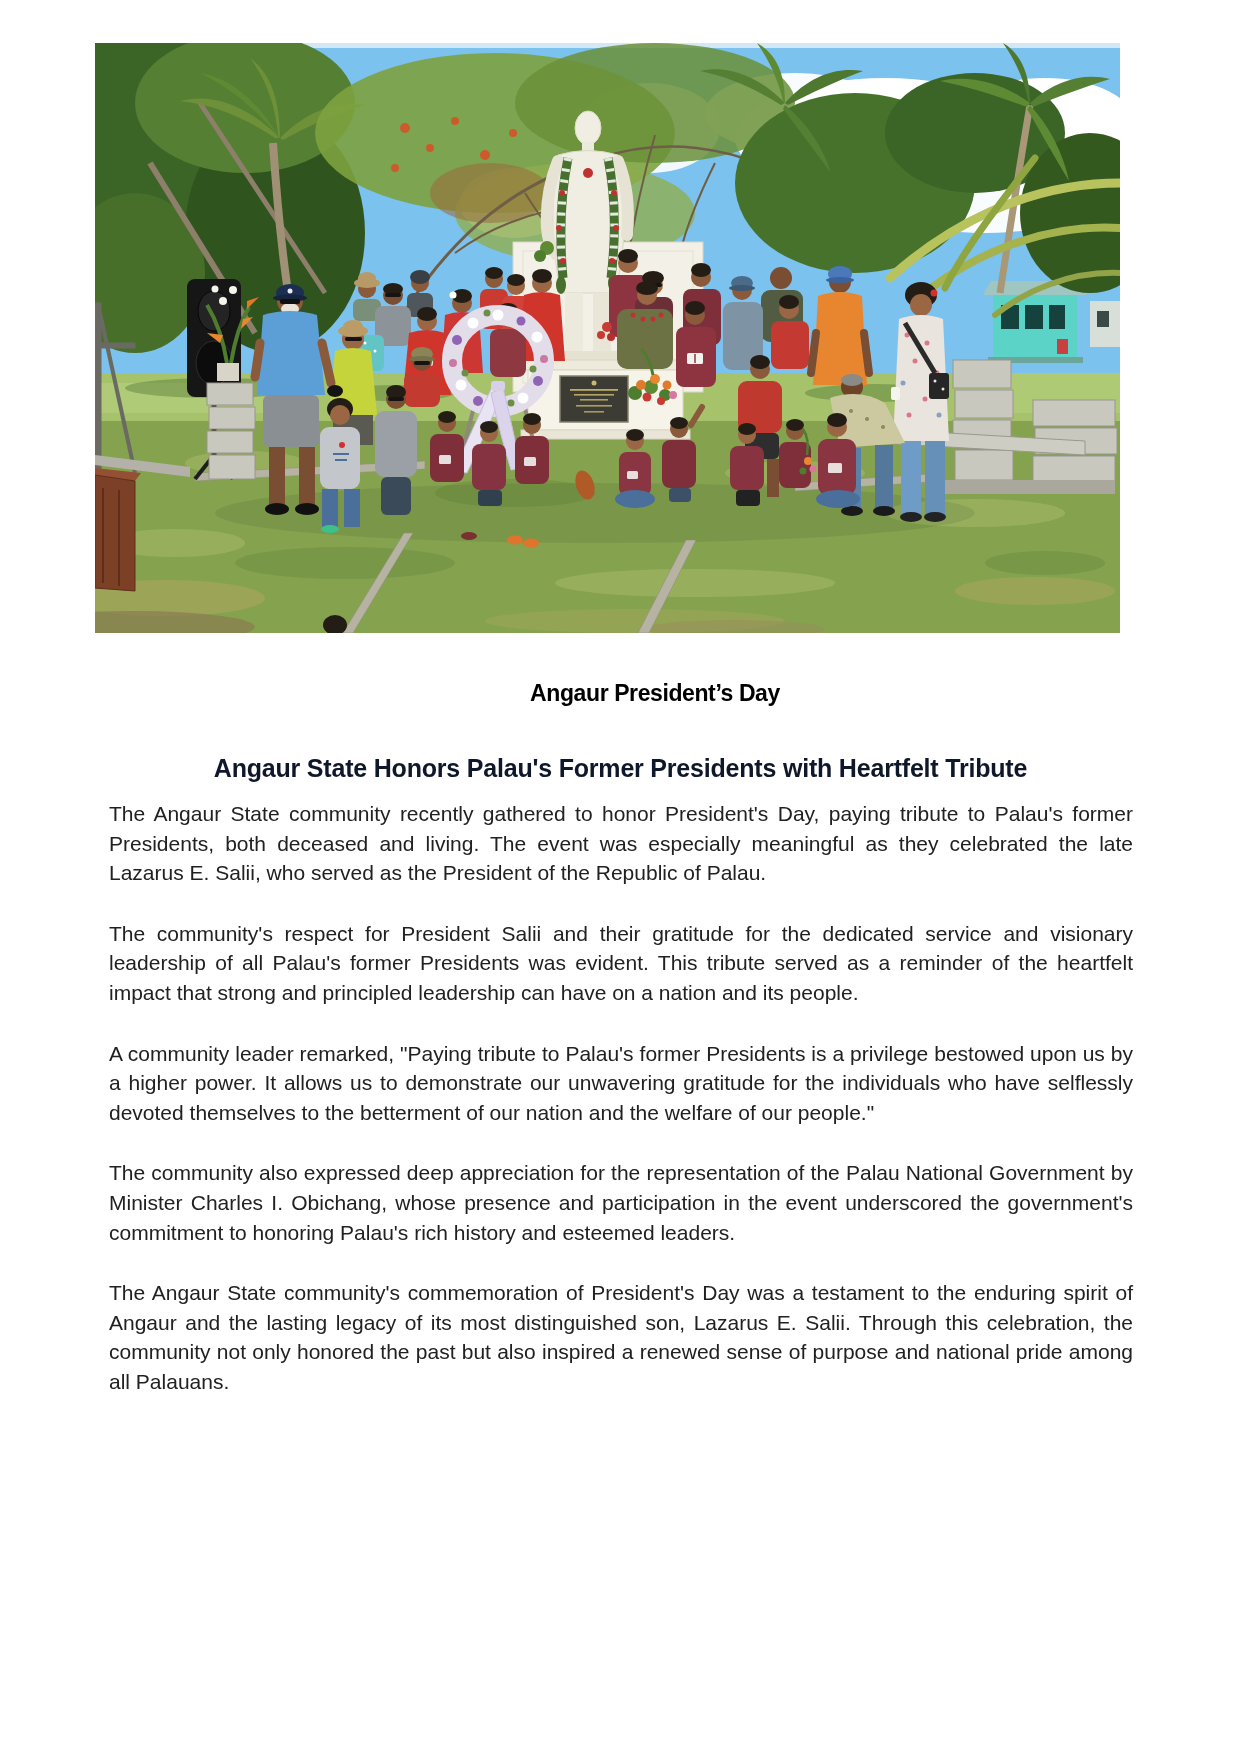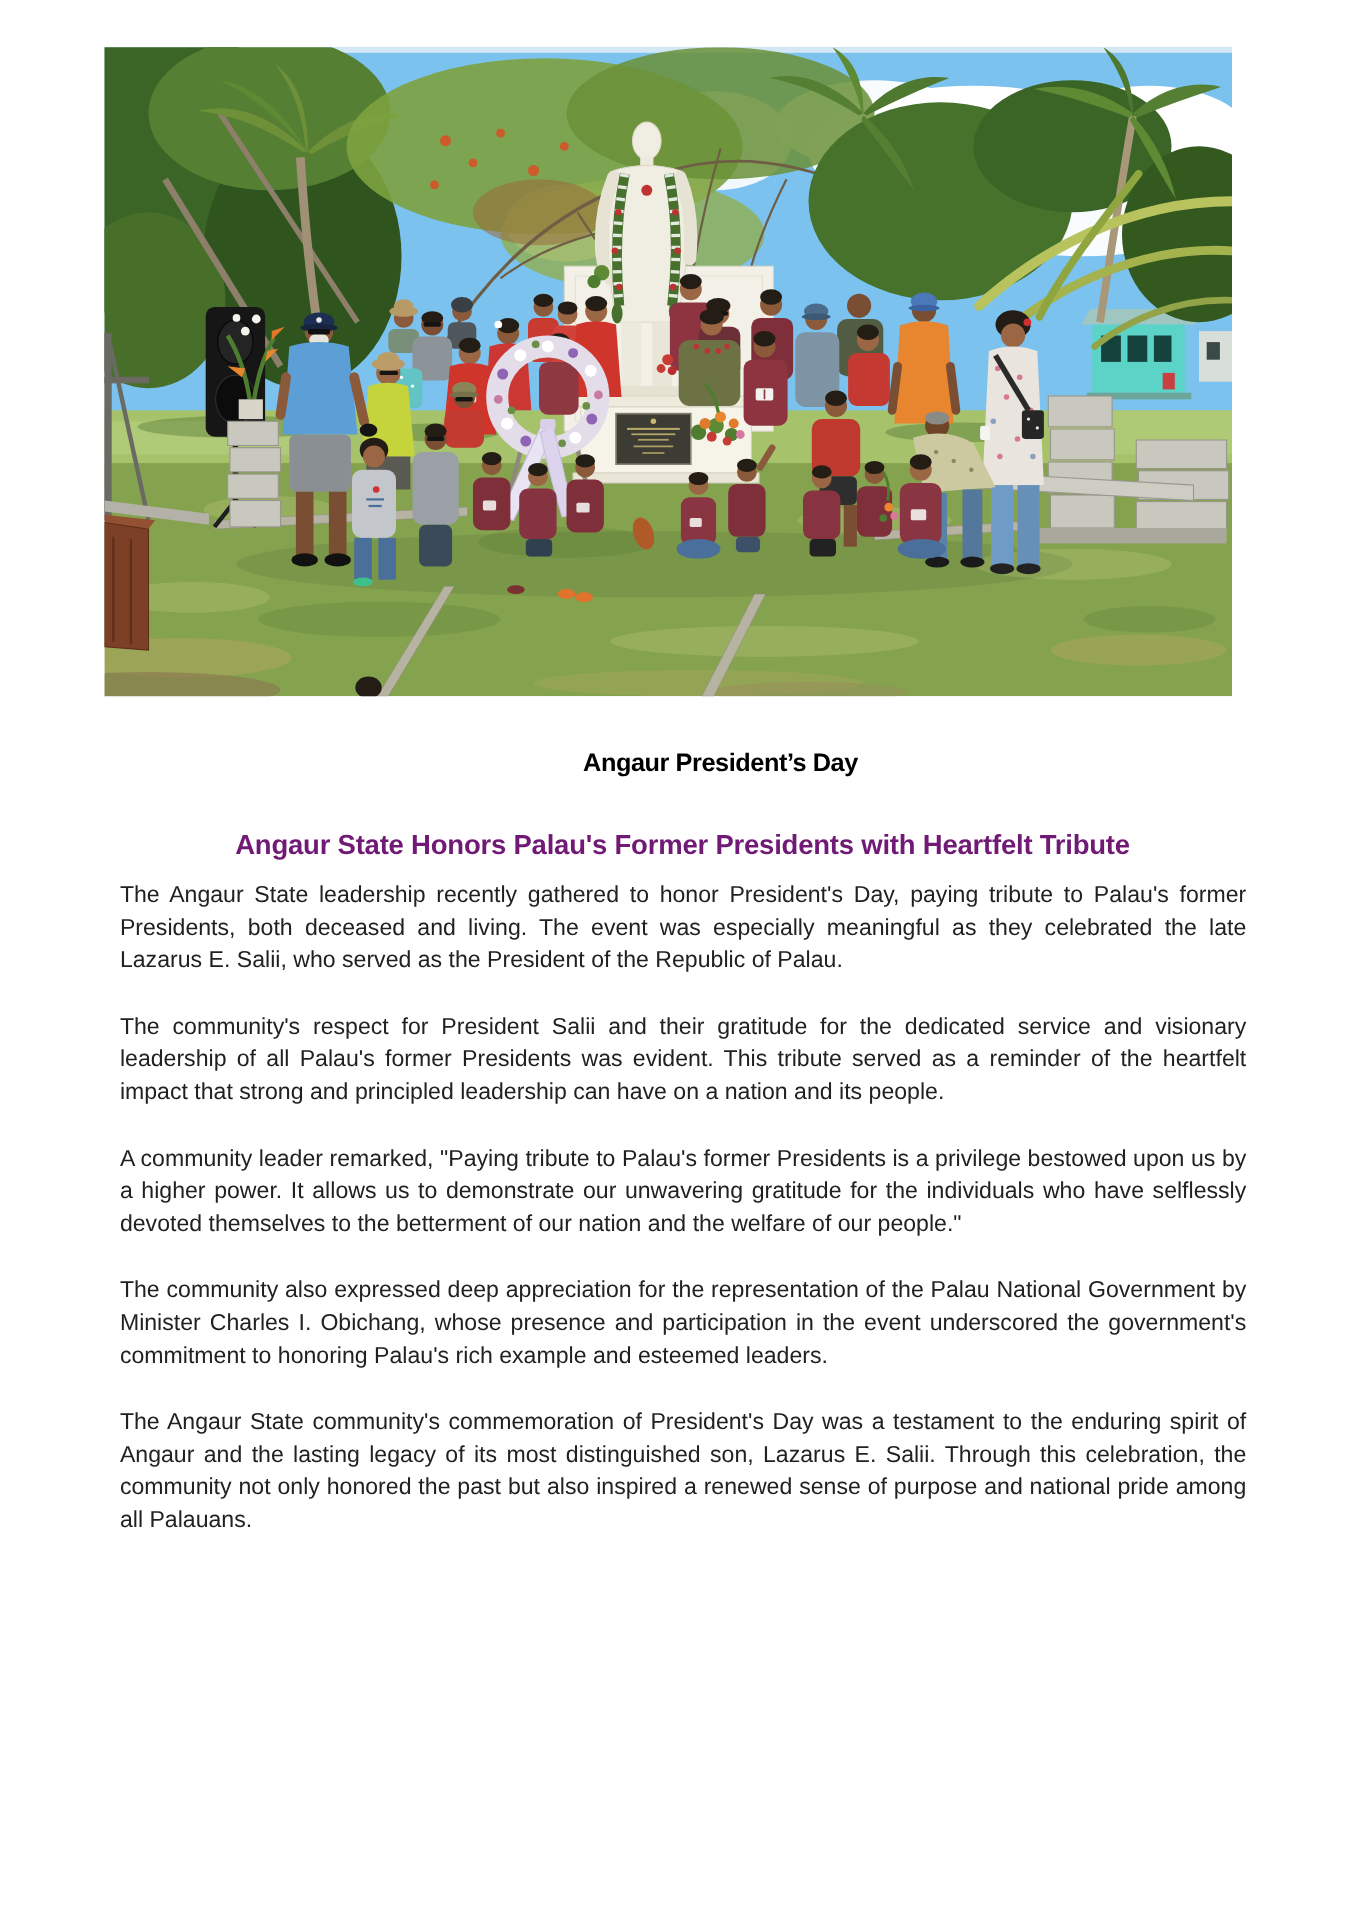--- a/index.html
+++ b/index.html
@@ -3,21 +3,21 @@
 <meta charset="utf-8">
 <style>
   html,body{margin:0;padding:0;background:#ffffff;}
   .page{position:relative;width:1240px;height:1752px;background:#ffffff;overflow:hidden;
         font-family:"Liberation Sans","DejaVu Sans",sans-serif;color:#1f1f1f;}
   figure.photo{position:absolute;left:95px;top:43px;width:1217px;height:590px;margin:0;}
   figure.photo svg{display:block;width:1025px;height:590px;}
   .caption{position:absolute;left:95px;top:634px;width:930px;text-align:center;
            font-weight:700;font-size:23px;line-height:32px;color:#000;letter-spacing:-0.4px;}
   .headline{position:absolute;left:109px;top:736px;width:1023px;text-align:center;
-            font-weight:700;font-size:25px;line-height:30px;color:#701a75;letter-spacing:-0.2px;}
+            font-weight:700;font-size:25px;line-height:30px;color:#0f172a;letter-spacing:-0.2px;}
   .article{position:absolute;left:109px;top:799px;width:1024px;}
   .article p{margin:0 0 31px 0;font-size:21px;line-height:29.6px;text-align:justify;
              text-justify:inter-word;color:#212121;}
   
   .sk1{fill:#8a5a3a}.sk2{fill:#9a6644}.sk3{fill:#7a4e32}.sk4{fill:#6e4429}
   .hr{fill:#241d15}
   .blk{fill:#c9c8bf;stroke:#98968c;stroke-width:1}
   .strip{fill:#b7b3a2;stroke:#8e8a7a;stroke-width:0.5}
   .gm{fill:#c2cd7e;opacity:.3}.gd{fill:#55772f;opacity:.25}
 </style>
@@ -563,20 +563,20 @@
       </g>
     </svg>
     <figcaption class="caption">
       <div>Angaur President’s Day</div>
     </figcaption>
   </figure>
 
   <h1 class="headline">Angaur State Honors Palau's Former Presidents with Heartfelt Tribute</h1>
 
   <div class="article">
-    <p>The Angaur State leadership recently gathered to honor President's Day, paying tribute to Palau's former Presidents, both deceased and living. The event was especially meaningful as they celebrated the late Lazarus E. Salii, who served as the President of the Republic of Palau.</p>
+    <p>The Angaur State community recently gathered to honor President's Day, paying tribute to Palau's former Presidents, both deceased and living. The event was especially meaningful as they celebrated the late Lazarus E. Salii, who served as the President of the Republic of Palau.</p>
     <p>The community's respect for President Salii and their gratitude for the dedicated service and visionary leadership of all Palau's former Presidents was evident. This tribute served as a reminder of the heartfelt impact that strong and principled leadership can have on a nation and its people.</p>
     <p>A community leader remarked, "Paying tribute to Palau's former Presidents is a privilege bestowed upon us by a higher power. It allows us to demonstrate our unwavering gratitude for the individuals who have selflessly devoted themselves to the betterment of our nation and the welfare of our people."</p>
-    <p>The community also expressed deep appreciation for the representation of the Palau National Government by Minister Charles I. Obichang, whose presence and participation in the event underscored the government's commitment to honoring Palau's rich example and esteemed leaders.</p>
+    <p>The community also expressed deep appreciation for the representation of the Palau National Government by Minister Charles I. Obichang, whose presence and participation in the event underscored the government's commitment to honoring Palau's rich history and esteemed leaders.</p>
     <p>The Angaur State community's commemoration of President's Day was a testament to the enduring spirit of Angaur and the lasting legacy of its most distinguished son, Lazarus E. Salii. Through this celebration, the community not only honored the past but also inspired a renewed sense of purpose and national pride among all Palauans.</p>
   </div>
 
 </div>
 
 </body></html>

